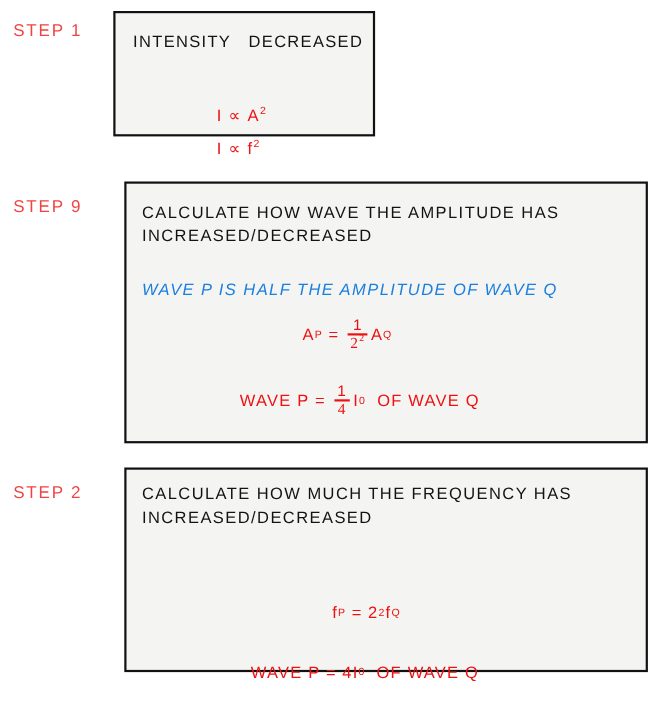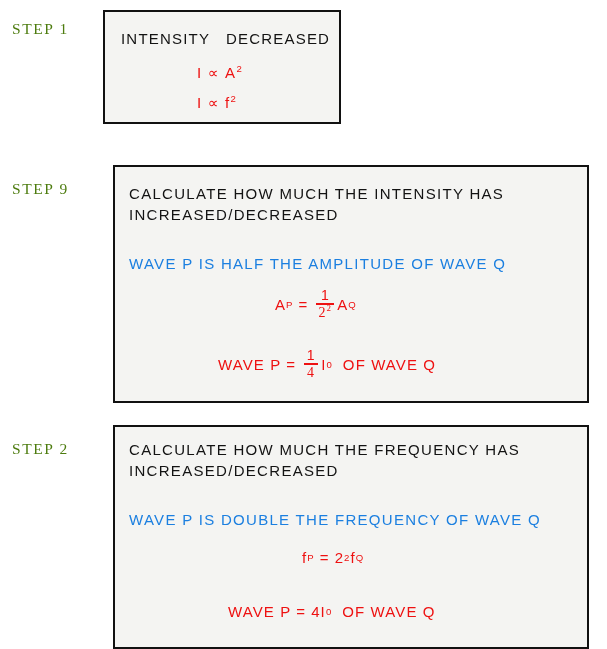--- a/index.html
+++ b/index.html
@@ -11,40 +11,40 @@
     width: 607px;
     height: 649px;
     position: relative;
     font-family: "Liberation Sans", sans-serif;
     overflow: hidden;
   }
 
   
   .step-label {
     position: absolute;
-    color: #4d7c0f;
+    color: #ef4444;
     font-size: 15.5px;
     letter-spacing: 1.6px;
-    font-family: Liberation Serif, serif;
+    font-family: Liberation Sans, sans-serif;
     white-space: nowrap;
   }
   #step-label-1 { left: 12px; top: 20px; }
   #step-label-2 { left: 12px; top: 180px; }
   #step-label-3 { left: 12px; top: 440px; }
 
   
   .step-box {
     position: absolute;
     background: #f4f4f2;
     border: 2px solid #111111;
     box-sizing: border-box;
   }
   #step-box-1 { left: 103px; top: 10px;  width: 238px; height: 114px; }
   #step-box-2 { left: 113px; top: 165px; width: 476px; height: 238px; }
-  #step-box-3 { left: 113px; top: 425px; width: 476px; height: 224px; }
+  #step-box-3 { left: 113px; top: 425px; width: 476px; height: 186px; }
 
   
   .hdr-black {
     color: #131313;
     font-size: 15px;
     letter-spacing: 1.3px;
     line-height: 21px;
     white-space: pre-line;
   }
   .line-blue {
@@ -69,27 +69,28 @@
     letter-spacing: 1.2px;
     color: #131313;
     white-space: pre;
   }
   .box1-eq {
     position: absolute;
     color: #ee1111;
     font-size: 15px;
     letter-spacing: 1.5px;
     white-space: nowrap;
+    margin-top: 32px;
   }
   #box1-eq-1 { left: 92px; top: 52px; }
   #box1-eq-2 { left: 92px; top: 82px; }
 
   
   #box2-heading { position: absolute; left: 14px; top: 16px; width: 450px; }
-  #box2-blue    { position: absolute; left: 14px; top: 88px; }
+  #box2-blue    { position: absolute; left: 14px; top: 88px; font-style: italic; }
   #box2-eq1     { position: absolute; left: 160px; top: 122px; }
   #box2-eq2     { position: absolute; left: 103px; top: 182px; }
 
   
   #box3-heading { position: absolute; left: 14px; top: 12px; width: 450px; }
   #box3-blue    { position: absolute; left: 14px; top: 84px; }
   #box3-eq1     { position: absolute; left: 187px; top: 122px; }
   #box3-eq2     { position: absolute; left: 113px; top: 176px; }
 
   
@@ -149,21 +150,21 @@
   </div>
 
   <div class="box1-eq" id="box1-eq-2">
     <span>I</span><span class="sp"></span><span>∝</span><span class="sp"></span><span>f</span><sup>2</sup>
   </div>
 </div>
 
 <div class="step-label" id="step-label-2">STEP  9</div>
 
 <div class="step-box" id="step-box-2">
-  <div class="hdr-black" id="box2-heading">CALCULATE  HOW  MUCH  THE  INTENSITY  HAS
+  <div class="hdr-black" id="box2-heading">CALCULATE  HOW  WAVE  THE  AMPLITUDE  HAS
 INCREASED/DECREASED</div>
 
   <div class="line-blue" id="box2-blue">WAVE  P  IS  HALF  THE  AMPLITUDE  OF  WAVE  Q</div>
 
   <div class="line-red eqrow" id="box2-eq1">
     <span>A</span>
       <sub>P</sub>
       <span class="sp"></span>
       <span>=</span>
       <span class="sp"></span>
@@ -191,21 +192,20 @@
     <span>OF  WAVE  Q</span>
   </div>
 </div>
 
 <div class="step-label" id="step-label-3">STEP  2</div>
 
 <div class="step-box" id="step-box-3">
   <div class="hdr-black" id="box3-heading">CALCULATE  HOW  MUCH  THE  FREQUENCY  HAS
 INCREASED/DECREASED</div>
 
-  <div class="line-blue" id="box3-blue">WAVE  P  IS  DOUBLE  THE  FREQUENCY  OF  WAVE  Q</div>
 
   <div class="line-red eqrow" id="box3-eq1">
     <span>f</span>
       <sub>P</sub>
       <span class="sp"></span>
       <span>=</span>
       <span class="sp"></span>
       <span>2</span>
       <sup>2</sup>
       <span>f</span>

